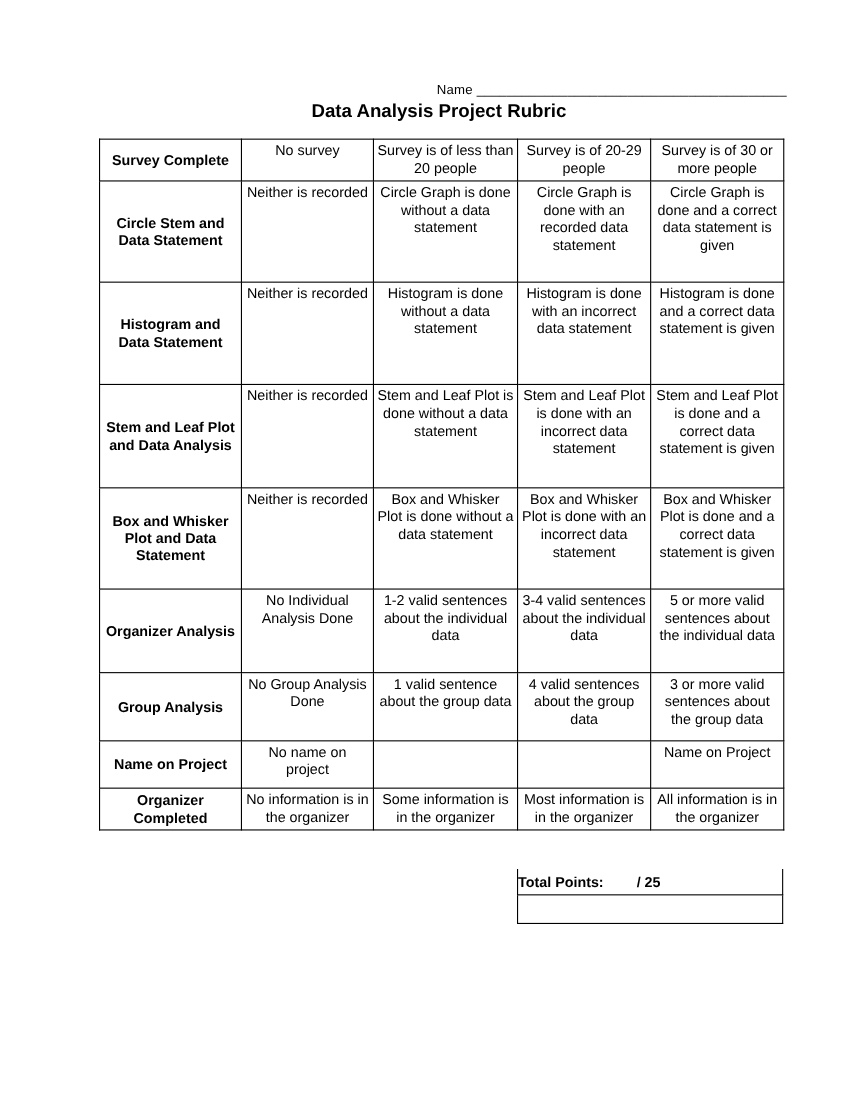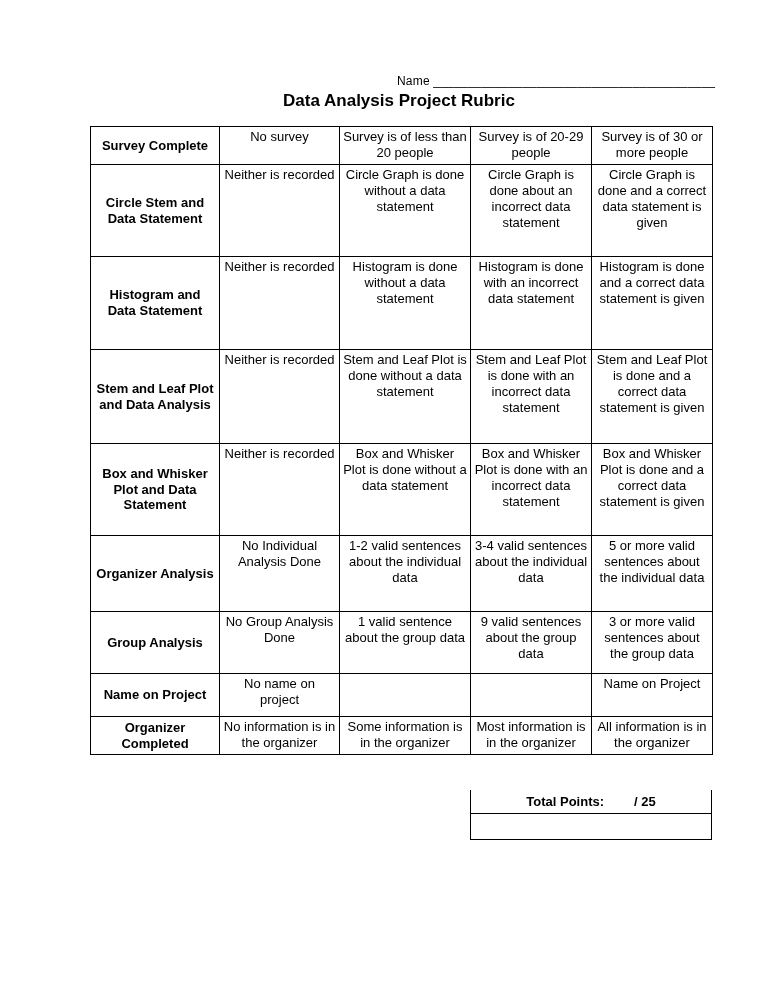--- a/index.html
+++ b/index.html
@@ -69,21 +69,21 @@
     box-sizing: border-box;
   }
   .total-row {
     box-sizing: border-box;
     height: 24px;
     border-left: 1px solid #000000;
     border-right: 1px solid #000000;
     border-bottom: 1px solid #000000;
     display: flex;
     align-items: center;
-    justify-content: center;
+    justify-content: flex-start;
     gap: 30px;
     font-size: 13px;
     font-weight: bold;
   }
   .score-box {
     box-sizing: border-box;
     height: 26px;
     border-left: 1px solid #000000;
     border-right: 1px solid #000000;
     border-bottom: 1px solid #000000;
@@ -111,21 +111,21 @@
       <td>No survey</td>
       <td>Survey is of less than 20 people</td>
       <td>Survey is of 20-29 people</td>
       <td>Survey is of 30 or more people</td>
     </tr>
 
     <tr style="height:92px">
       <td class="criterion">Circle Stem and Data Statement</td>
       <td>Neither is recorded</td>
       <td>Circle Graph is done without a data statement</td>
-      <td>Circle Graph is done about an incorrect data statement</td>
+      <td>Circle Graph is done with an recorded data statement</td>
       <td>Circle Graph is done and a correct data statement is given</td>
     </tr>
 
     <tr style="height:93px">
       <td class="criterion">Histogram and Data Statement</td>
       <td>Neither is recorded</td>
       <td>Histogram is done without a data statement</td>
       <td>Histogram is done with an incorrect data statement</td>
       <td>Histogram is done and a correct data statement is given</td>
     </tr>
@@ -151,21 +151,21 @@
       <td>No Individual Analysis Done</td>
       <td>1-2 valid sentences about the individual data</td>
       <td>3-4 valid sentences about the individual data</td>
       <td>5 or more valid sentences about the individual data</td>
     </tr>
 
     <tr style="height:62px">
       <td class="criterion">Group Analysis</td>
       <td>No Group Analysis Done</td>
       <td>1 valid sentence about the group data</td>
-      <td>9 valid sentences about the group data</td>
+      <td>4 valid sentences about the group data</td>
       <td>3 or more valid sentences about the group data</td>
     </tr>
 
     <tr style="height:43px">
       <td class="criterion">Name on Project</td>
       <td>No name on project</td>
       <td></td>
       <td></td>
       <td>Name on Project</td>
     </tr>

